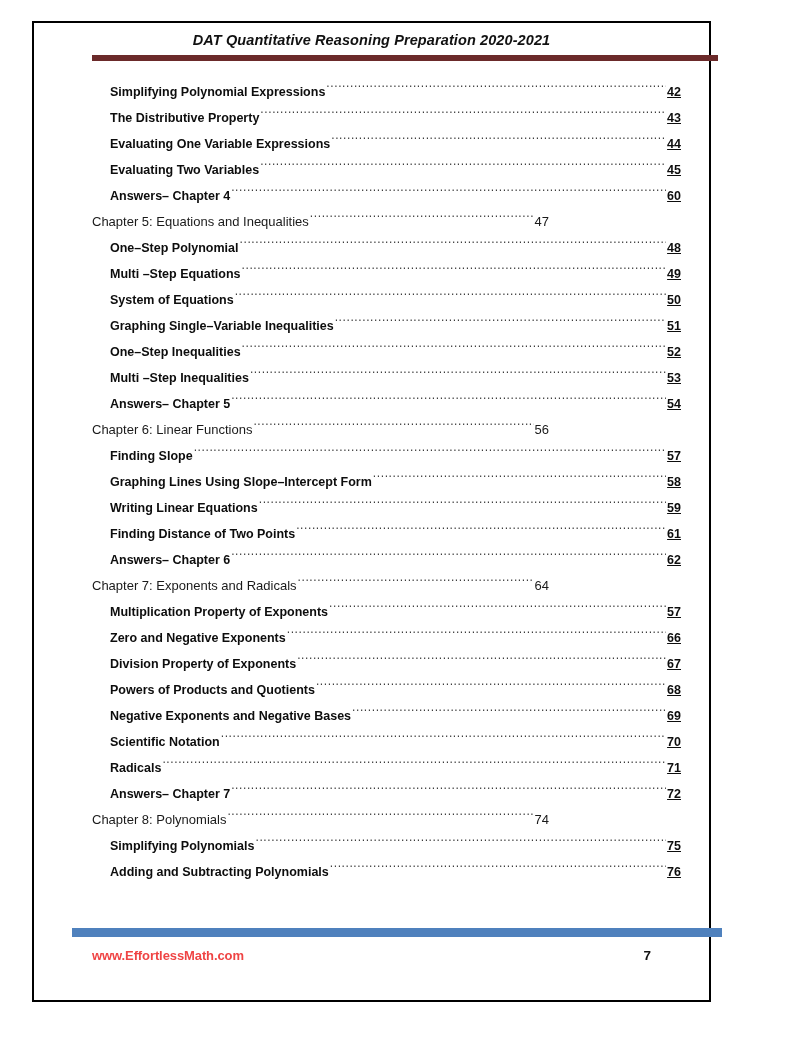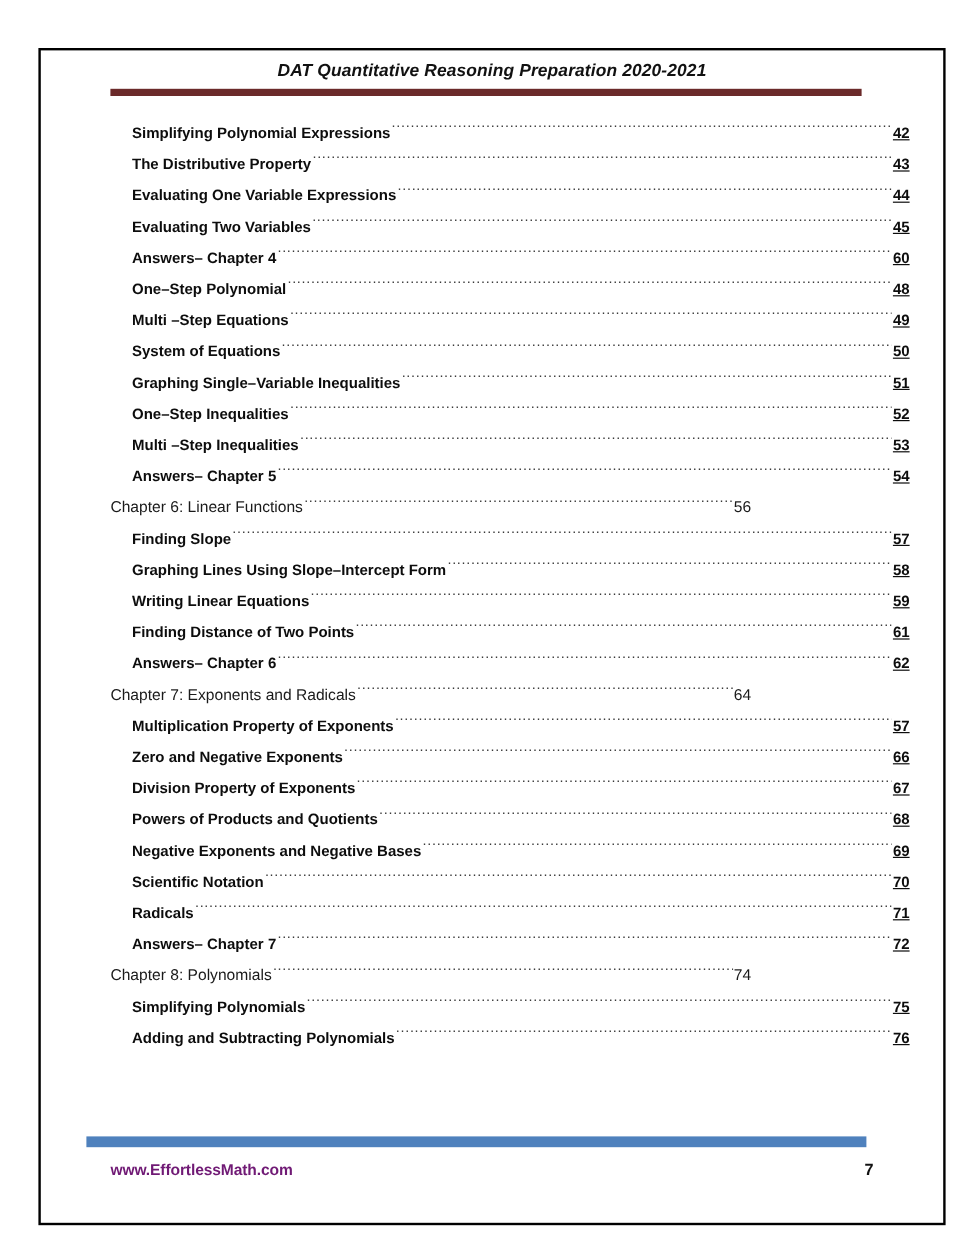--- a/index.html
+++ b/index.html
@@ -14,22 +14,22 @@
     height: 1045px;
     font-family: "Liberation Sans", sans-serif;
     position: relative;
     overflow: hidden;
   }
 
   
   #page-frame {
     position: absolute;
     left: 32px;
-    top: 40px;
-    width: 756px;
+    top: 21px;
+    width: 679px;
     height: 981px;
     border: 2px solid #c4b5fd;
     background: #ffffff;
   }
 
   
   #doc-header {
     position: absolute;
     left: 0;
     top: 0;
@@ -146,21 +146,21 @@
     width: 650px;
     height: 9px;
     background: #4F81BD;
   }
   #footer-site {
     position: absolute;
     left: 58px;
     top: 38px;
     font-size: 13px;
     font-weight: bold;
-    color: #701a75;
+    color: #ef4444;
     letter-spacing: -0.1px;
   }
   #footer-page-number {
     position: absolute;
     right: 58px;
     top: 38px;
     font-size: 13.5px;
     font-weight: bold;
     color: #121212;
   }
@@ -194,20 +194,25 @@
       <li class="toc-row level-1">
         <span class="toc-title">Evaluating Two Variables</span>
         <span class="toc-leader"></span>
         <span class="toc-page">45</span>
       </li>
       <li class="toc-row level-1">
         <span class="toc-title">Answers– Chapter 4</span>
         <span class="toc-leader"></span>
         <span class="toc-page">60</span>
       </li>
+      <li class="toc-row level-0">
+        <span class="toc-title">Chapter 5:  Equations and Inequalities</span>
+        <span class="toc-leader"></span>
+        <span class="toc-page">47</span>
+      </li>
       <li class="toc-row level-1">
         <span class="toc-title">One–Step Polynomial</span>
         <span class="toc-leader"></span>
         <span class="toc-page">48</span>
       </li>
       <li class="toc-row level-1">
         <span class="toc-title">Multi –Step Equations</span>
         <span class="toc-leader"></span>
         <span class="toc-page">49</span>
       </li>

